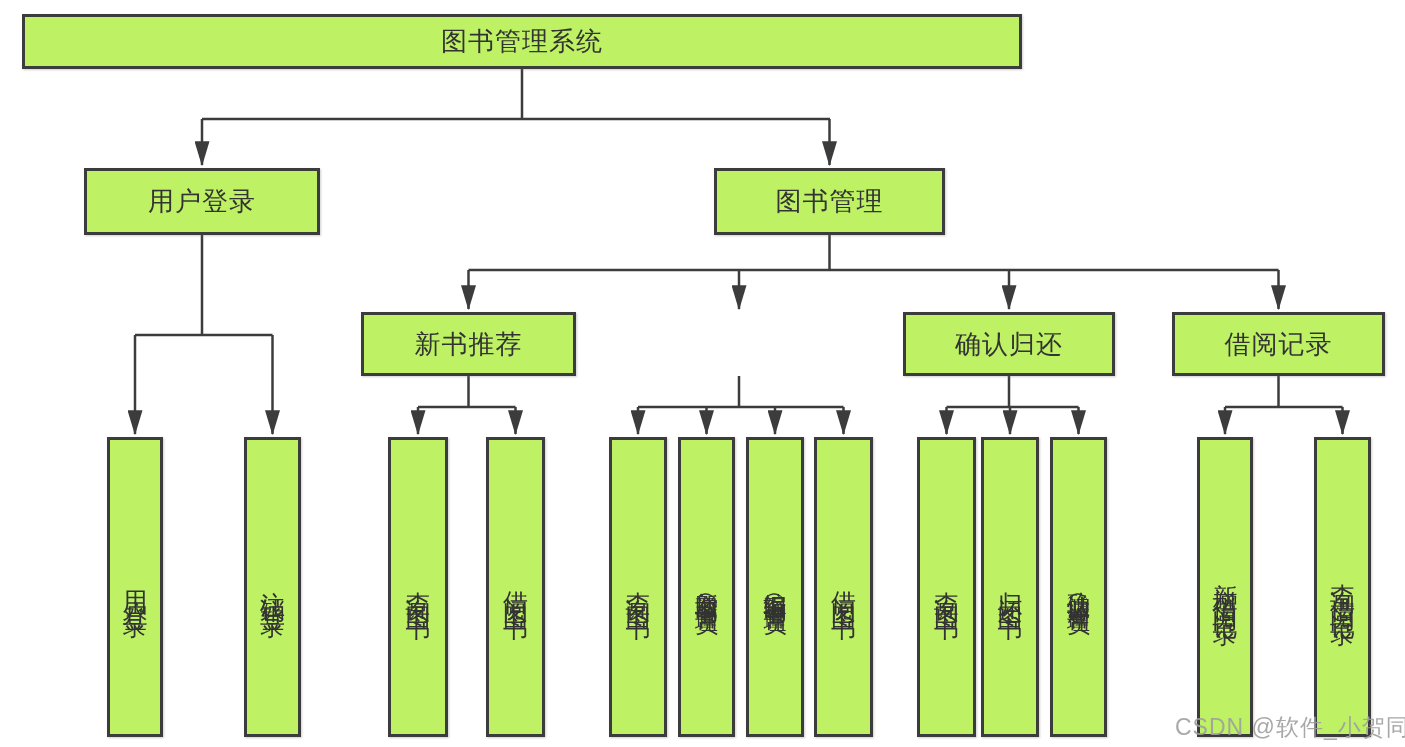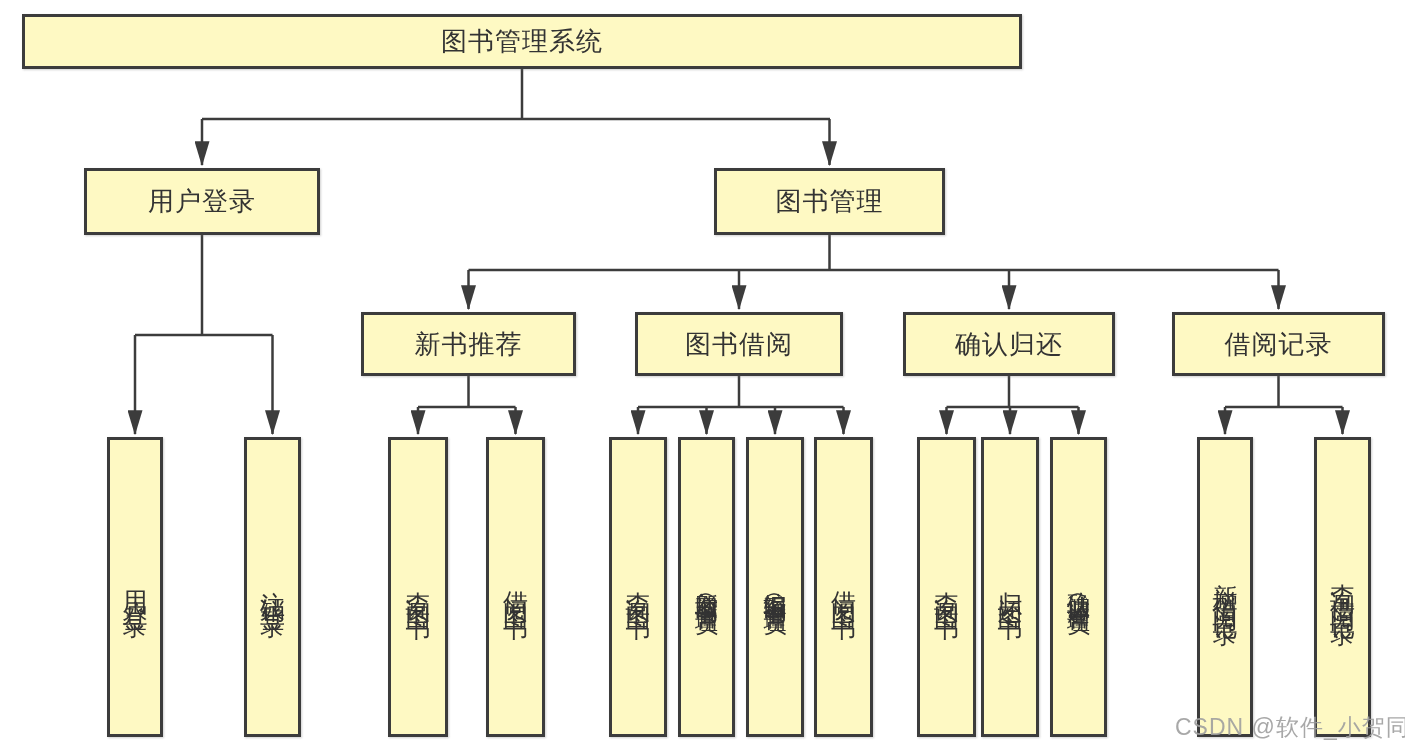--- a/index.html
+++ b/index.html
@@ -17,21 +17,21 @@
   }
   .wires {
     position: absolute;
     left: 0; top: 0;
     width: 1405px; height: 747px;
   }
   .box {
     position: absolute;
     box-sizing: border-box;
     border: 3px solid #3c3c3c;
-    background: #fef9c3;
+    background: #bef264;
     display: flex;
     align-items: center;
     justify-content: center;
     color: #333333;
     box-shadow: 1px 1px 2px rgba(120,120,120,0.35);
     z-index: 2;
   }
   .box.h span {
     font-size: 26px;
     letter-spacing: 1px;
@@ -114,23 +114,20 @@
   <div class="box h" style="left:84px;top:168px;width:236px;height:67px">
     <span>用户登录</span>
   </div>
   <div class="box h" style="left:361px;top:312px;width:215px;height:64px">
     <span>新书推荐</span>
   </div>
 
   <div class="box h" style="left:714px;top:168px;width:231px;height:67px">
     <span>图书管理</span>
   </div>
-  <div class="box h" style="left:635px;top:312px;width:208px;height:64px">
-    <span>图书借阅</span>
-  </div>
   <div class="box h" style="left:903px;top:312px;width:212px;height:64px">
     <span>确认归还</span>
   </div>
   <div class="box h" style="left:1172px;top:312px;width:213px;height:64px">
     <span>借阅记录</span>
   </div>
 
   <div class="box v" style="left:107px;top:437px;width:56px;height:300px">
     <span>用户登录</span>
   </div>

